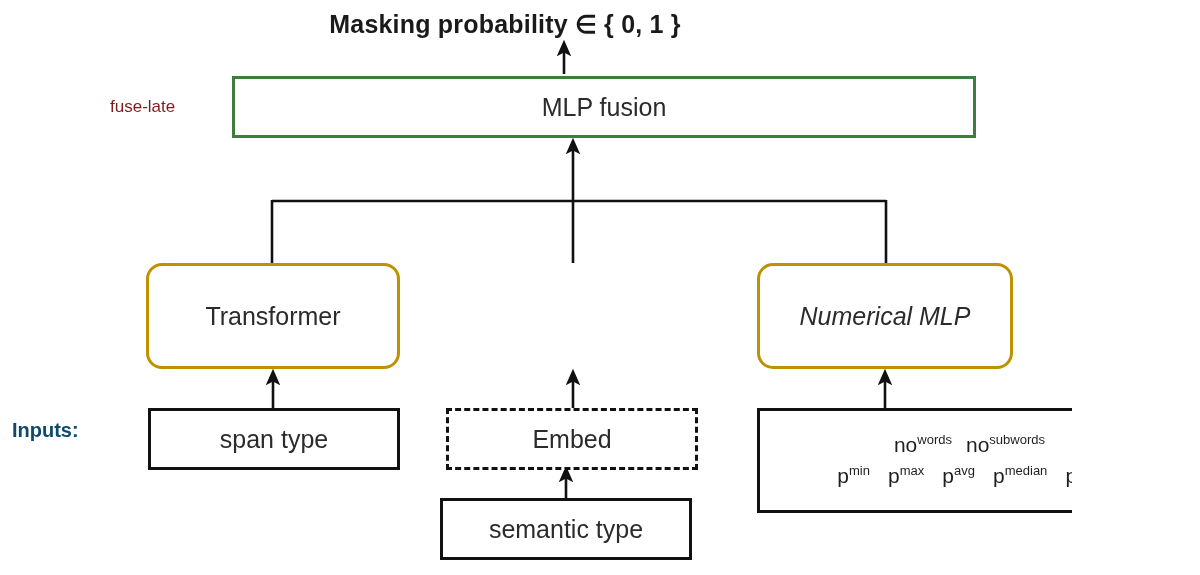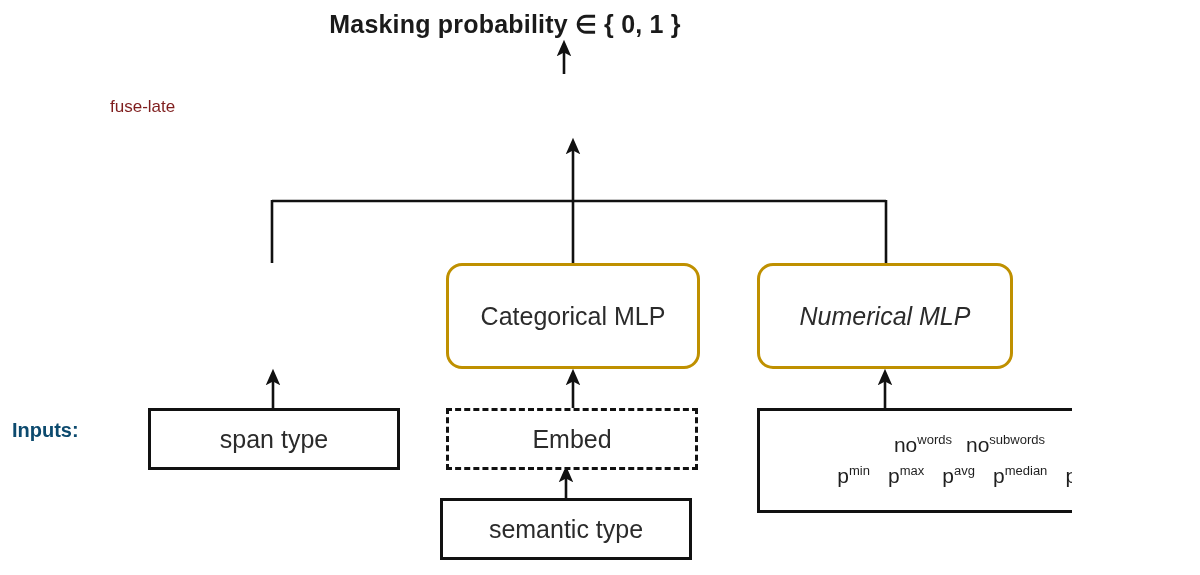--- a/index.html
+++ b/index.html
@@ -153,25 +153,28 @@
       <line x1="885" y1="408" x2="885" y2="377" stroke="#111111" stroke-width="2.6" marker-end="url(#arrowhead)"></line>
     </g>
   </svg>
 
   <div id="title" class="abs">Masking probability ∈ { 0, 1 }</div>
 
   <div id="fuse-late" class="abs">fuse-late</div>
 
   <div id="inputs-label" class="abs">Inputs:</div>
 
+  <div id="mlp-fusion" class="abs box green-box">
+    <span class="box-label">MLP fusion</span>
+  </div>
 
+  <div id="transformer" class="abs box gold-box">
+    <span class="box-label">Transformer</span>
+  </div>
 
-  <div id="categorical" class="abs box gold-box">
-    <span class="box-label">Categorical MLP</span>
-  </div>
 
   <div id="numerical" class="abs box gold-box">
     <span class="box-label">Numerical MLP</span>
   </div>
 
   <div id="span-text" class="abs box black-box">
     <span class="box-label">span type</span>
   </div>
 
   <div id="embed" class="abs box dashed-box">

